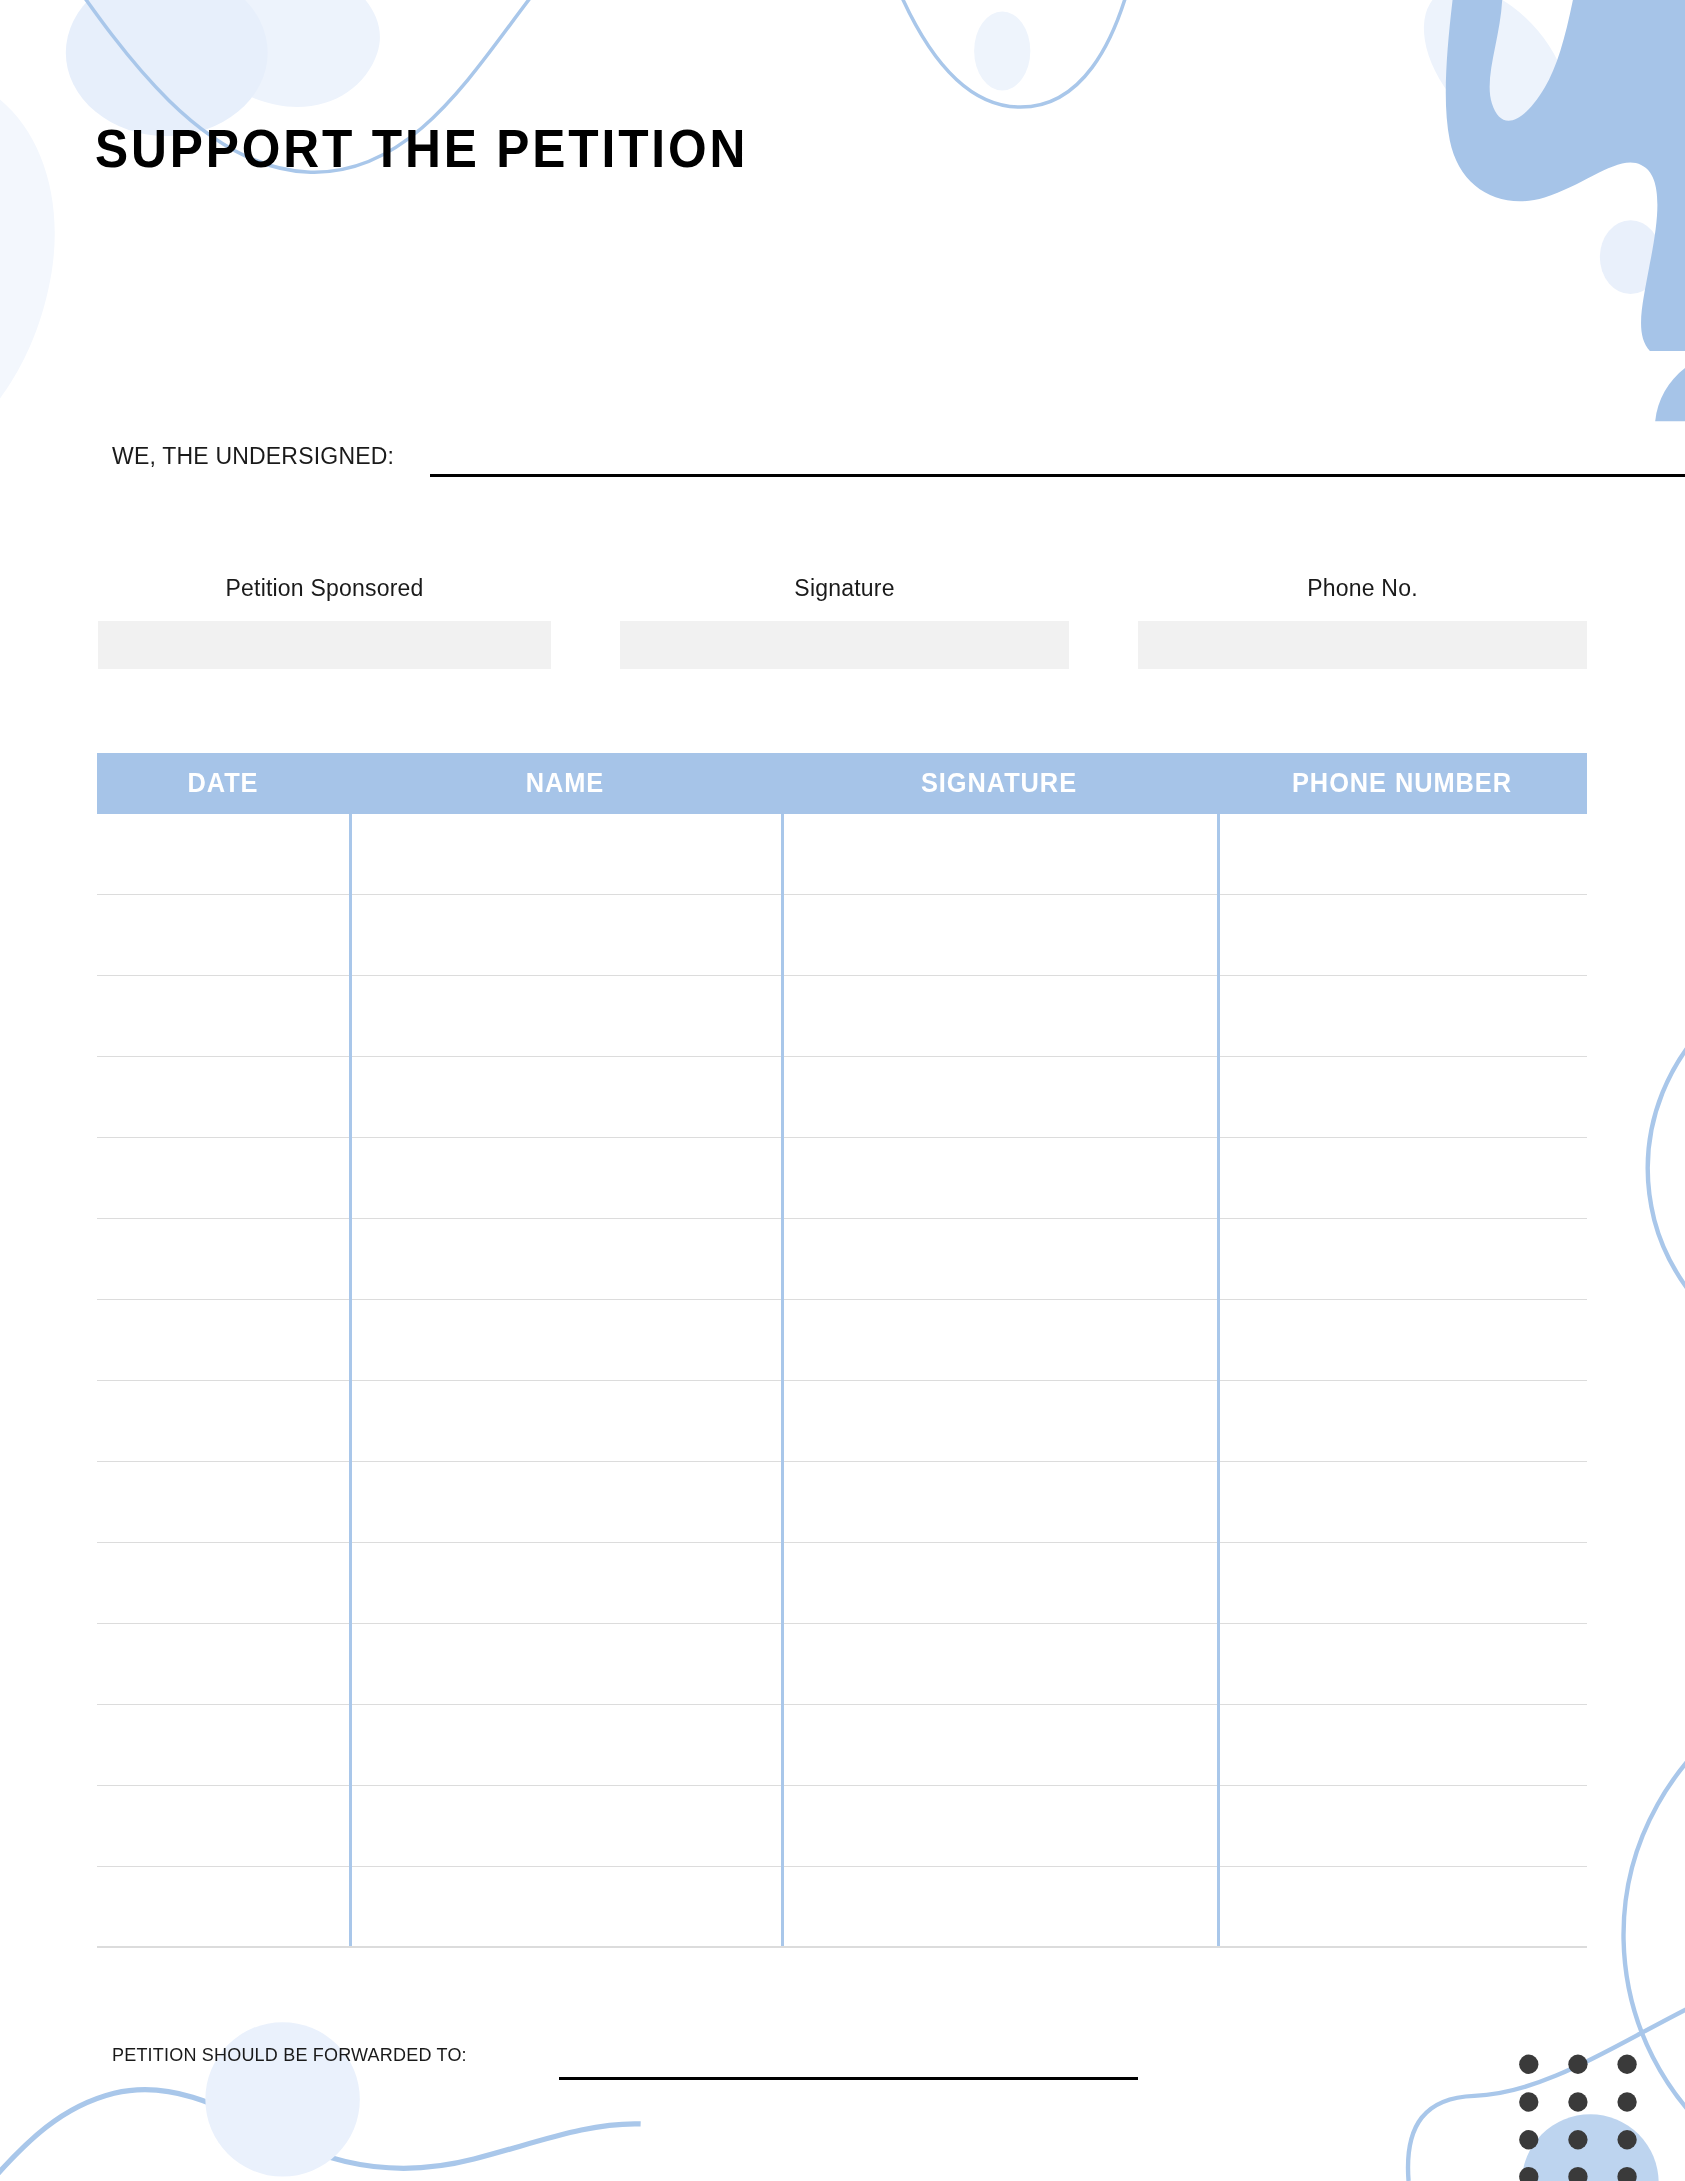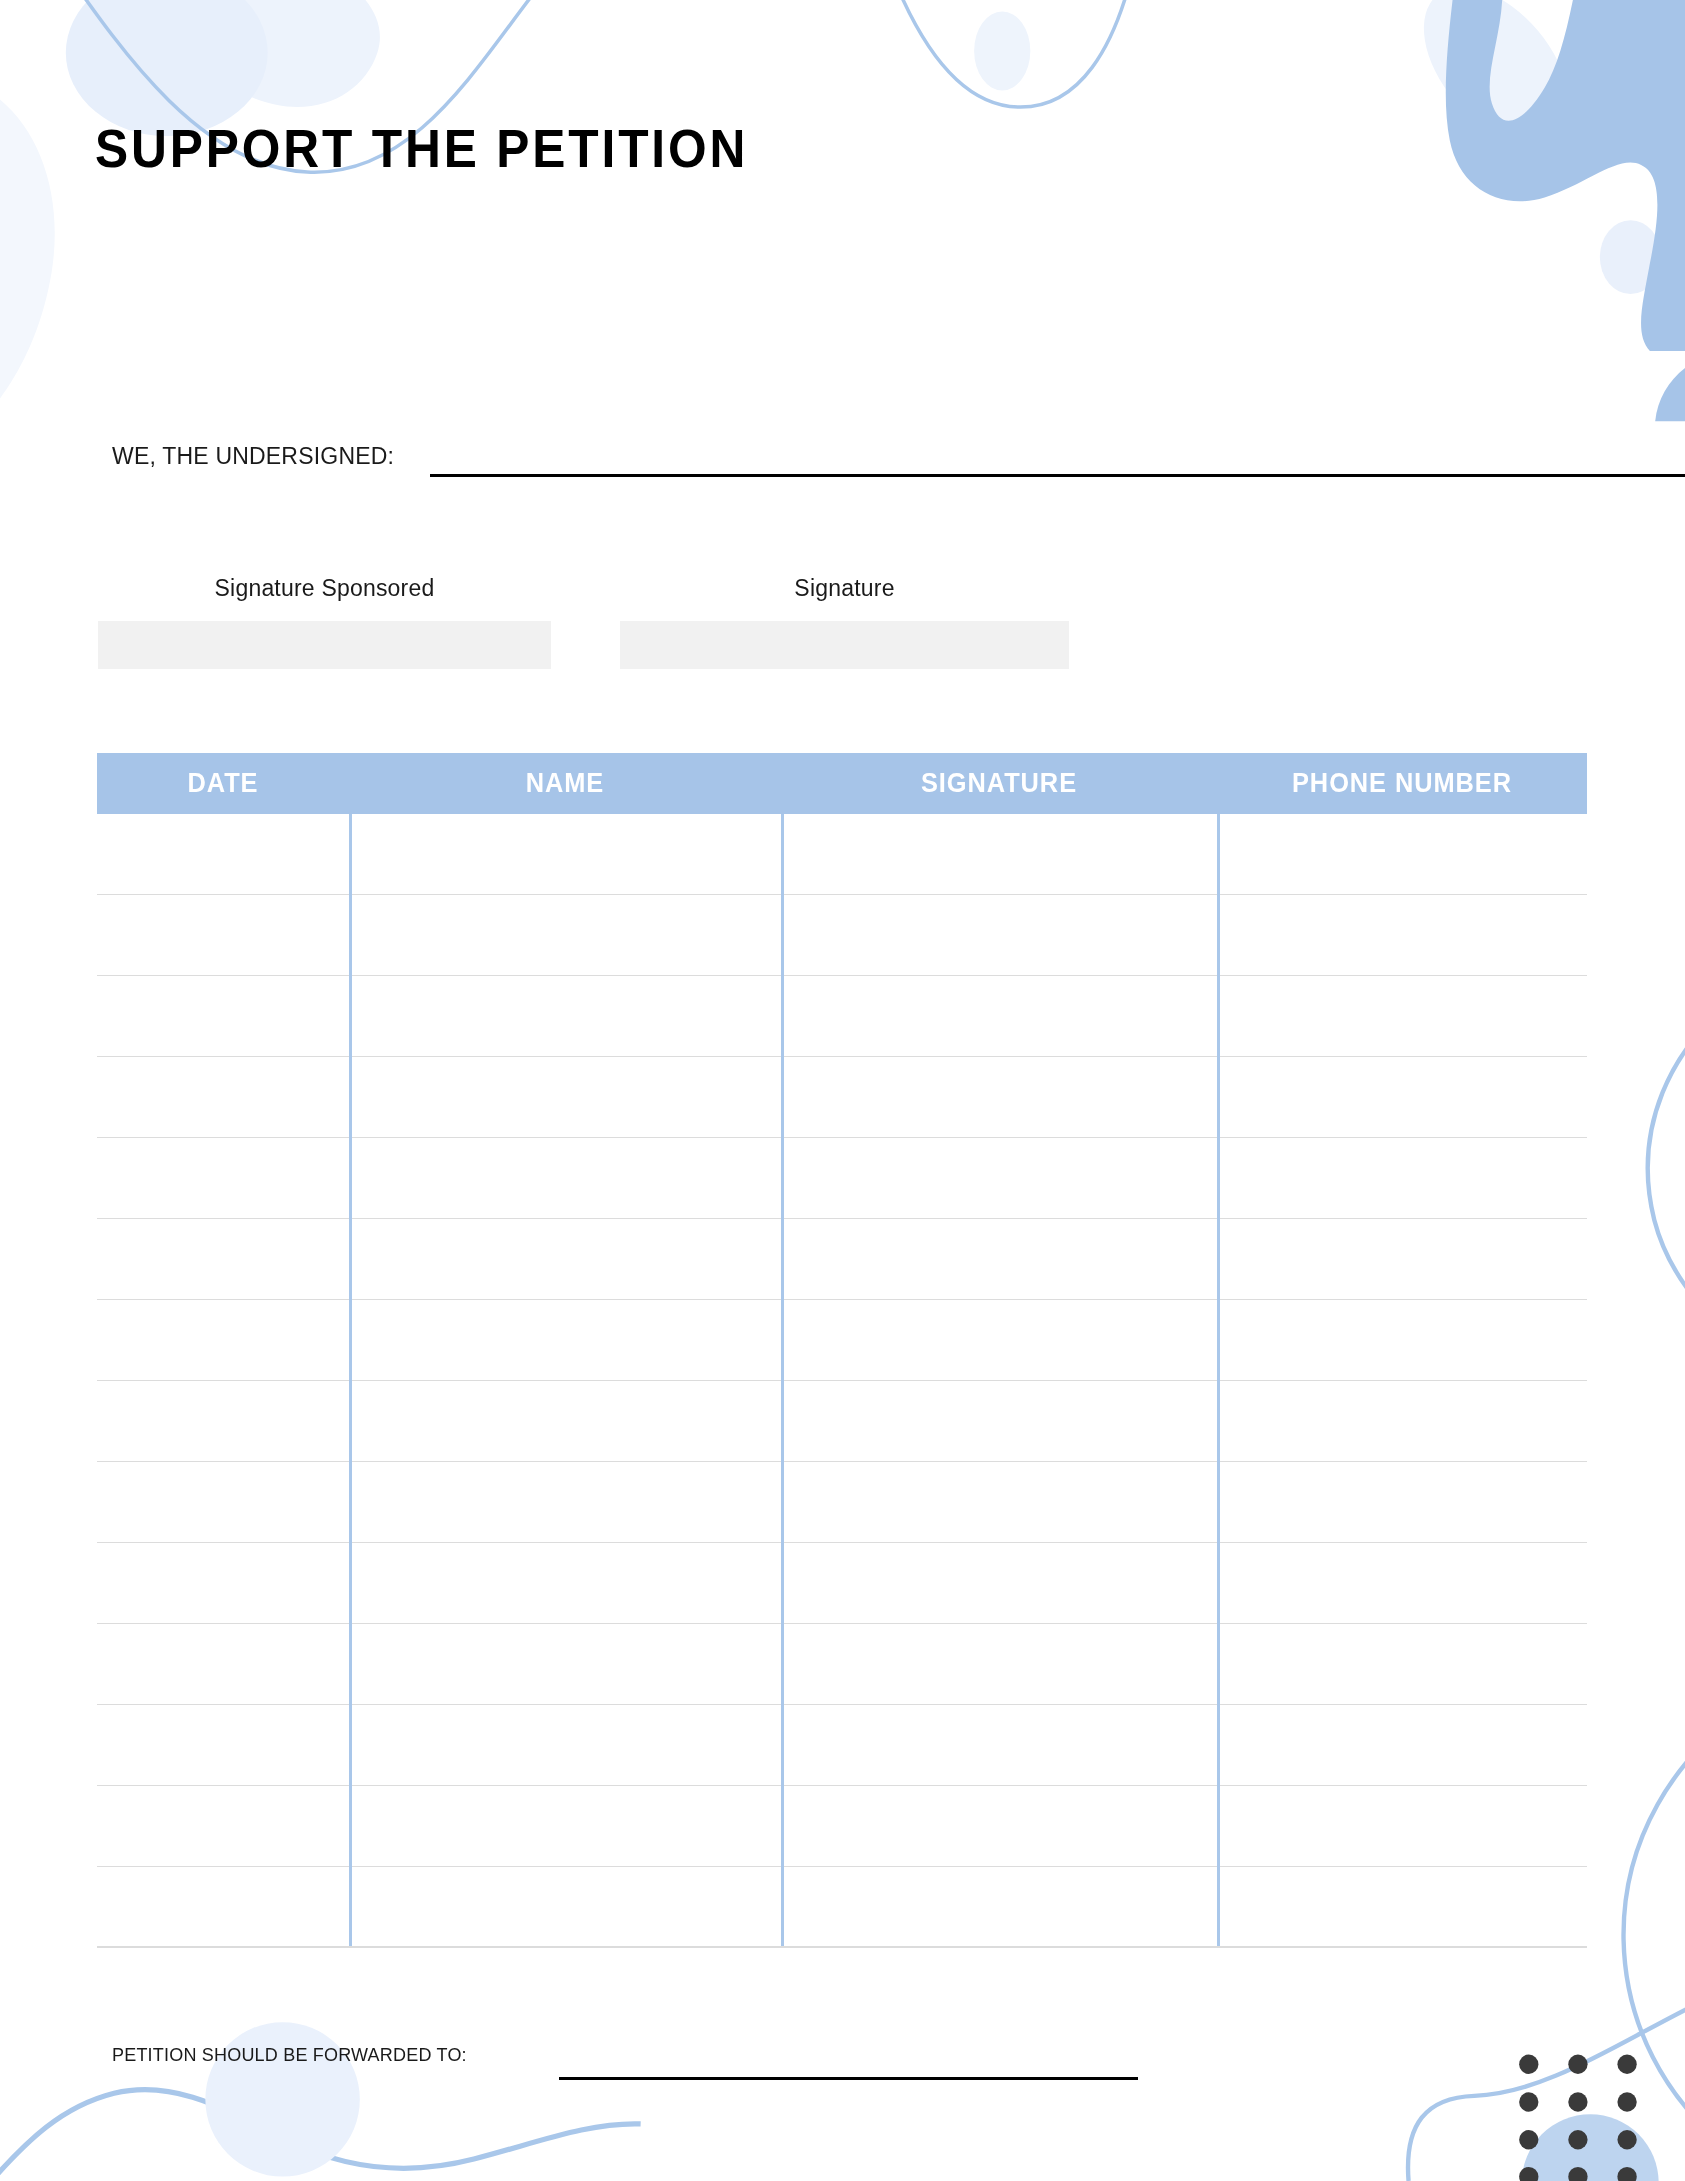--- a/index.html
+++ b/index.html
@@ -306,29 +306,33 @@
 
     <div class="undersigned-row">
       <span class="undersigned-label">WE, THE UNDERSIGNED:</span>
       <div class="undersigned-rule-a"></div>
       <div class="undersigned-rule-b"></div>
     </div>
 
     <div class="field-group">
 
       <div class="field field-0">
-        <span class="field-label">Signature Sponsored</span>
+        <span class="field-label">Petition Sponsored</span>
         <div class="field-box"></div>
       </div>
 
       <div class="field field-1">
         <span class="field-label">Signature</span>
         <div class="field-box"></div>
       </div>
 
+      <div class="field field-2">
+        <span class="field-label">Phone No.</span>
+        <div class="field-box"></div>
+      </div>
 
     </div>
 
     <div class="petition-table">
 
       <div class="table-head">
         <div class="th col-date">DATE</div>
         <div class="th col-name">NAME</div>
         <div class="th col-signature">SIGNATURE</div>
         <div class="th col-phone">PHONE NUMBER</div>

